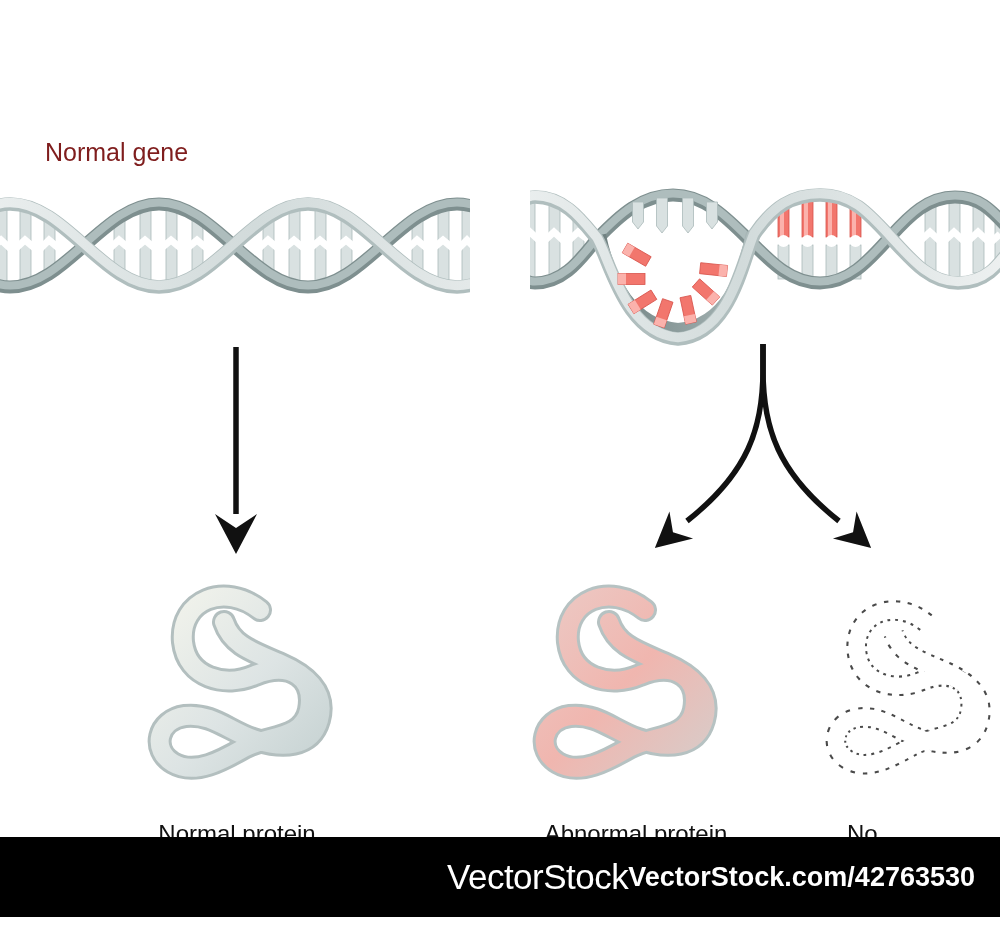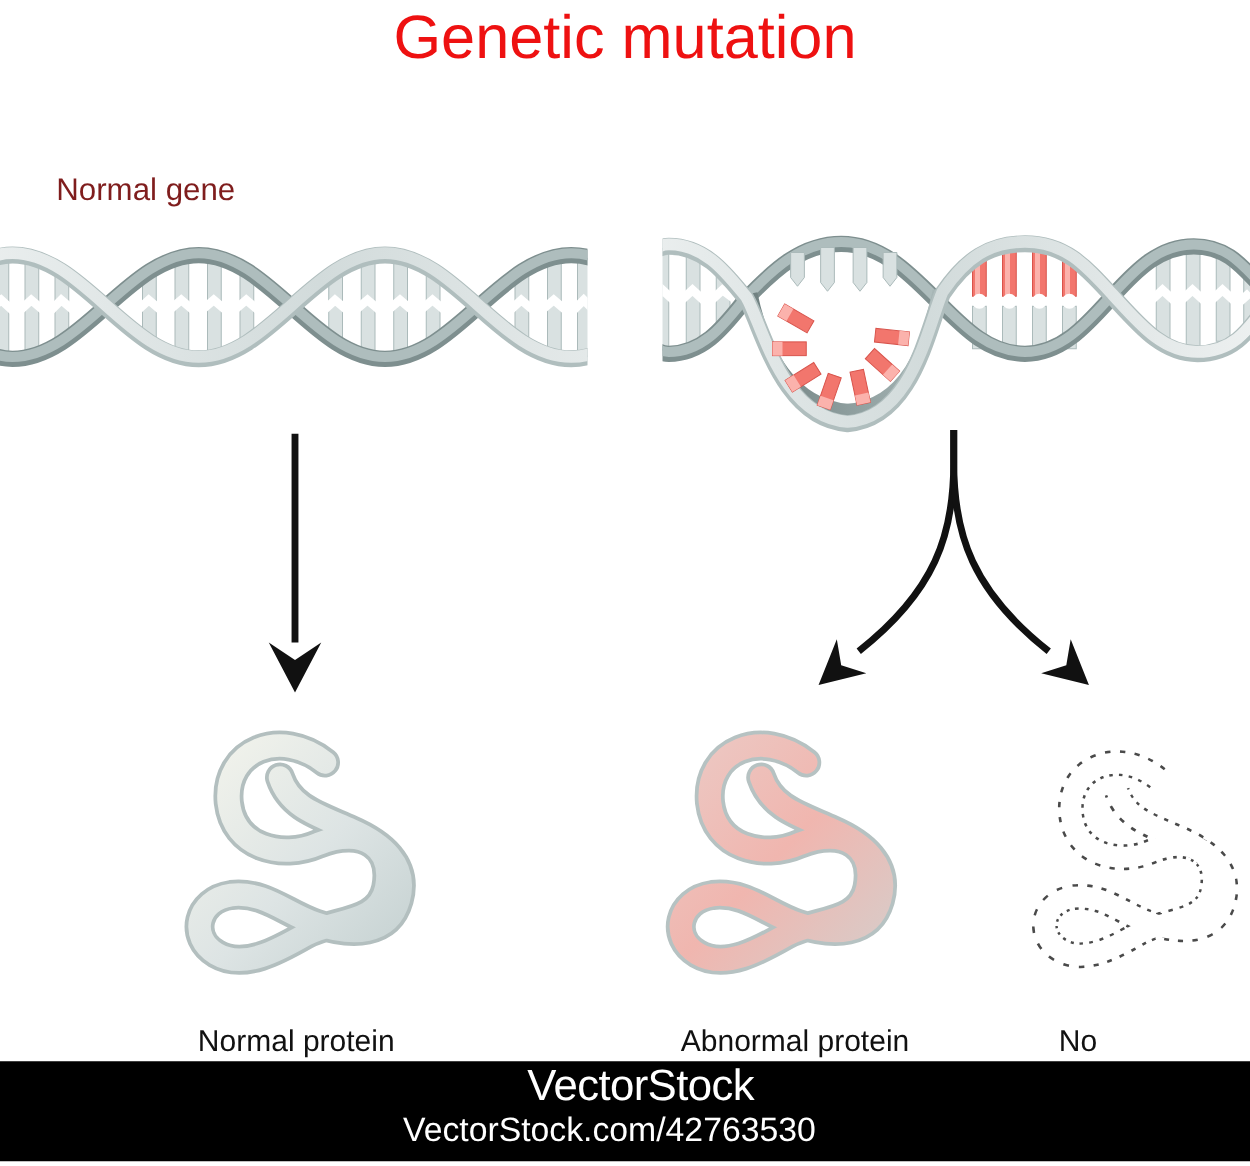--- a/index.html
+++ b/index.html
@@ -19,32 +19,31 @@
   #abnormal-protein-label{left:636px;top:820px;}
   #no-protein-label{left:898px;top:820px;}
   .fig{position:absolute;}
   #fig-normal-dna{left:0;top:192px;}
   #fig-mutated-dna{left:530px;top:183px;}
   #fig-arrows{left:0;top:338px;}
   #fig-normal-protein{left:133px;top:572px;}
   #fig-abnormal-protein{left:518px;top:572px;}
   #fig-no-protein{left:812px;top:580px;}
   .footer{
-    position:absolute;left:0;bottom:4px;width:1000px;height:80px;background:#000;
-    display:flex;align-items:center;justify-content:flex-start;flex-direction:column;
+    position:absolute;left:0;bottom:16px;width:1000px;height:80px;background:#000;
+    display:flex;align-items:center;justify-content:flex-end;
   }
   .footer .brand{color:#fff;font-size:35px;font-weight:500;letter-spacing:-0.5px;padding-left:25px;}
-  .footer .credit{color:#fff;font-size:27px;font-weight:400;padding-right:25px;}
+  .footer .credit{color:#fff;font-size:27px;font-weight:700;padding-right:25px;}
 </style>
 </head>
 <body>
 
 <div id="stage">
 
-  <div class="title">Genetic mutation</div>
 
   <div class="gene-label" id="normal-gene-label">Normal gene</div>
 
   <svg class="fig" id="fig-normal-dna" width="470" height="108" viewBox="0 0 470 108">
     <defs>
       <linearGradient id="gA" x1="0" y1="0" x2="1" y2="0">
         <stop offset="0" stop-color="#f0f3f3"></stop>
           <stop offset="0.5" stop-color="#d2dbdb"></stop>
           <stop offset="1" stop-color="#eef1f1"></stop>
       </linearGradient>

